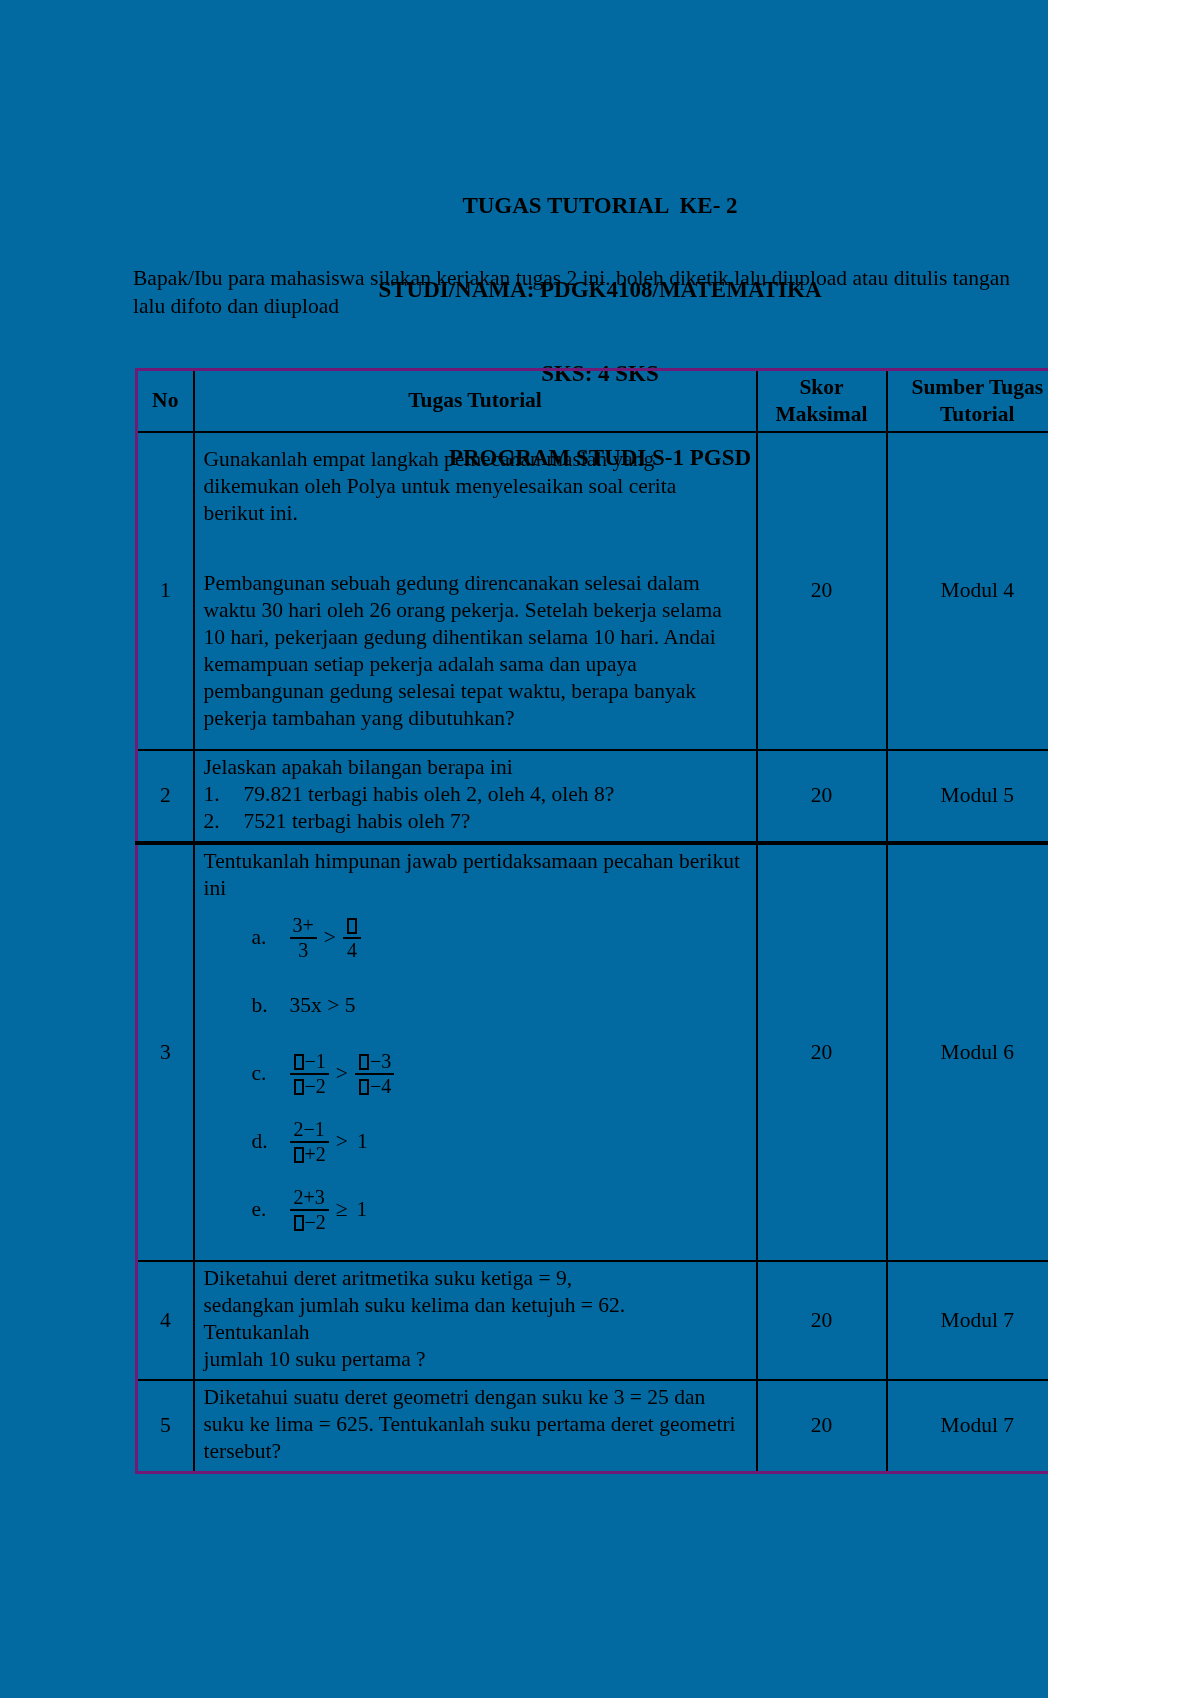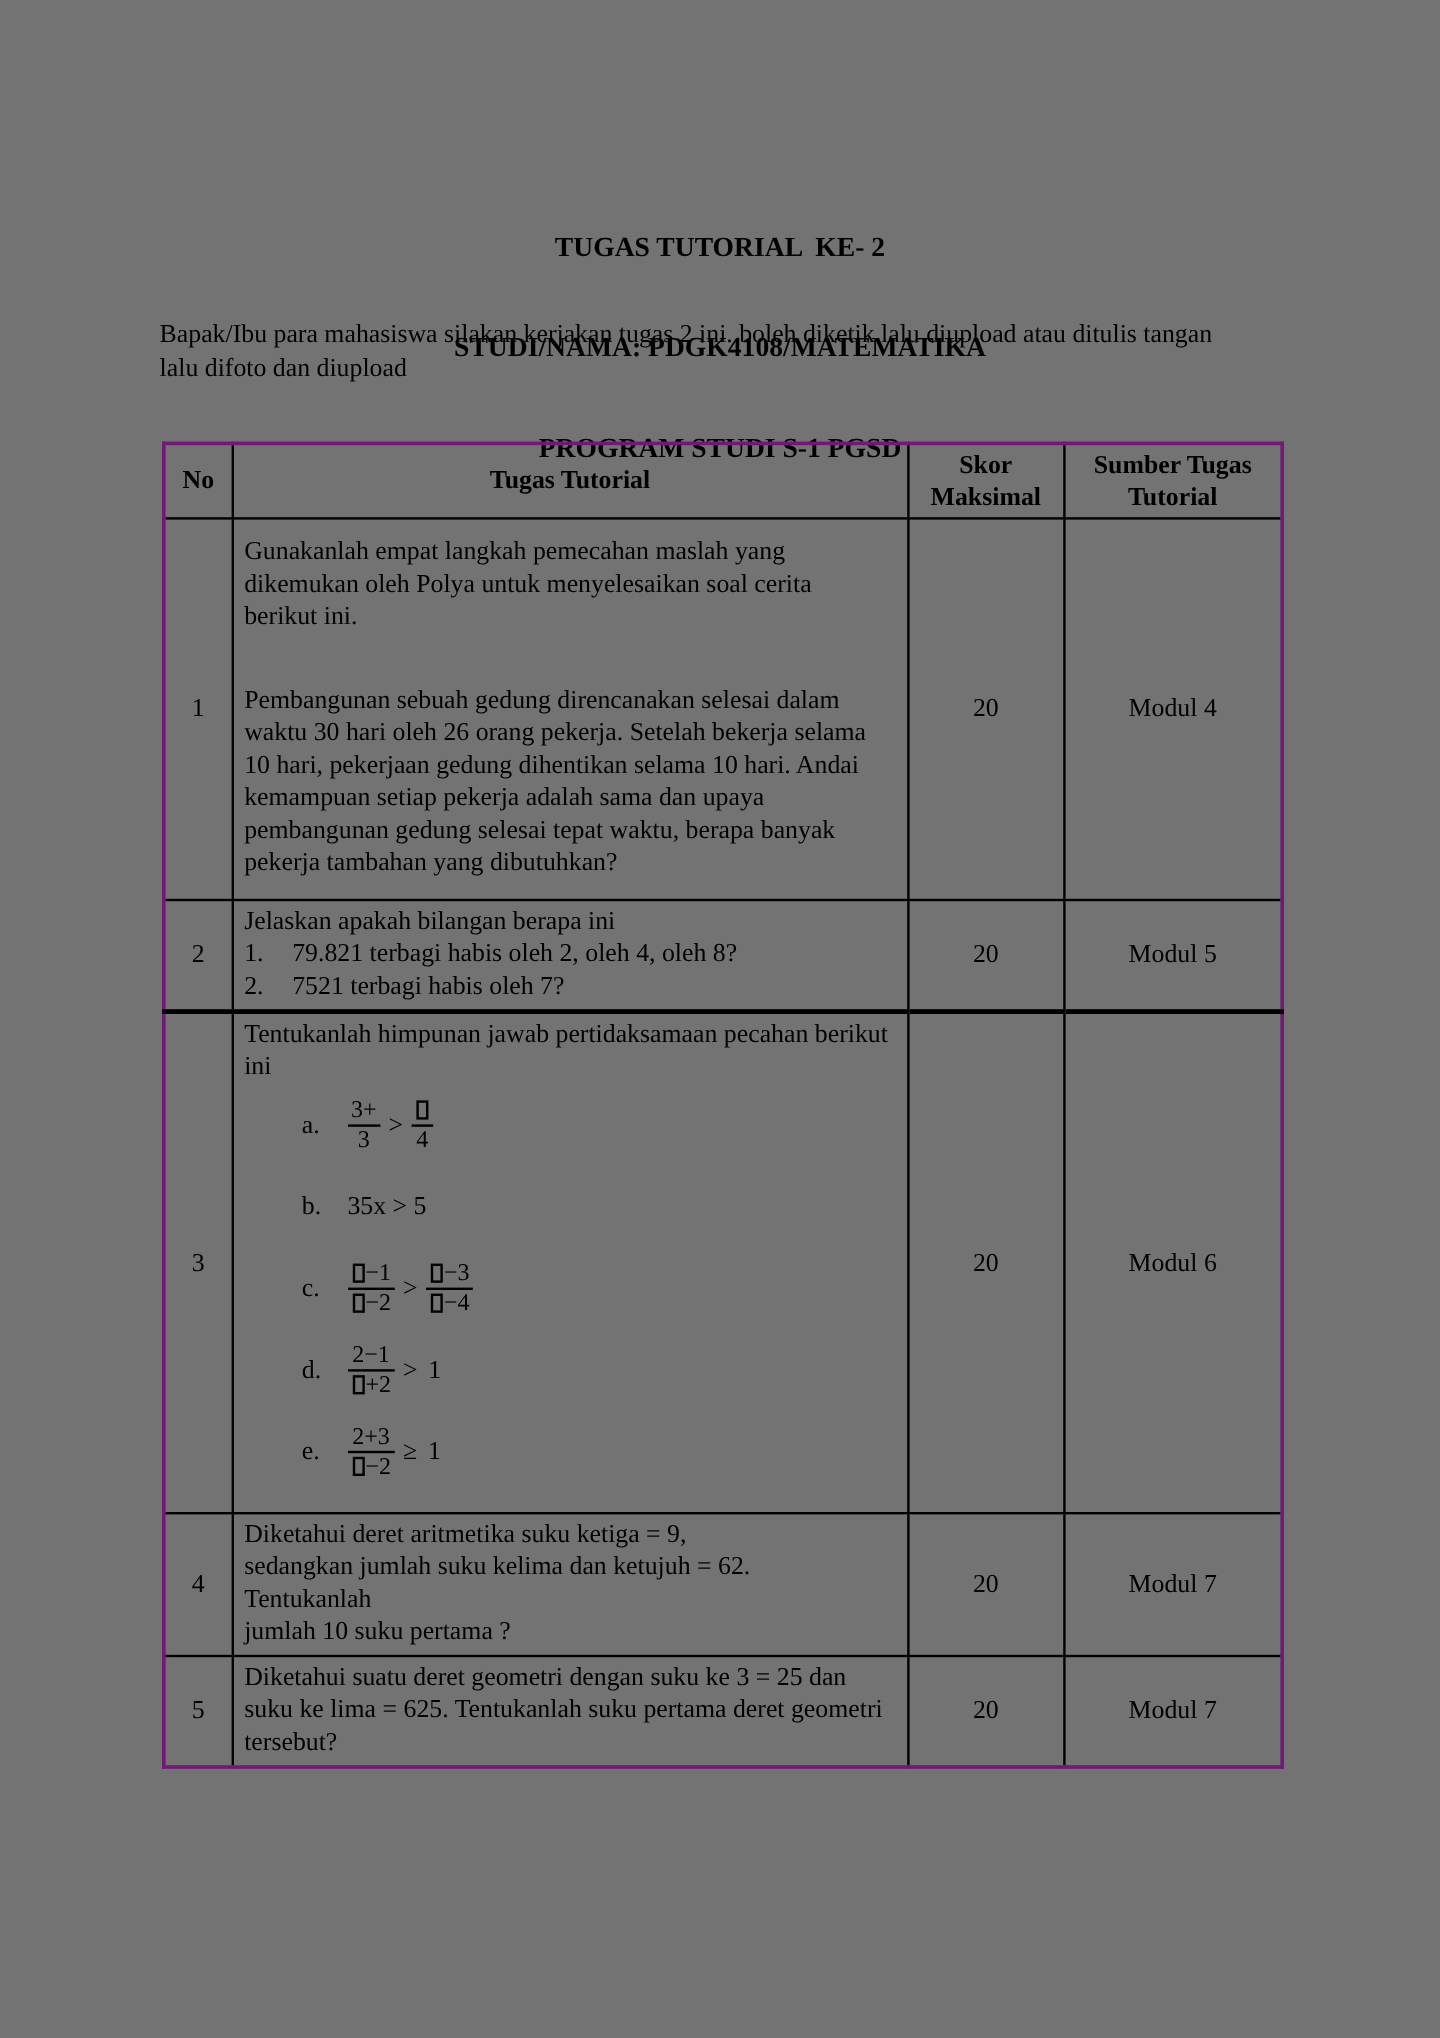--- a/index.html
+++ b/index.html
@@ -1,19 +1,19 @@
 <!DOCTYPE html>
 <html><head>
 <meta charset="utf-8">
 <style>
   html,body { margin:0; padding:0; background:#ffffff; }
   .page {
     position:relative;
-    width:1200px; height:1698px;
-    background:#737373;
+    width:1048px; height:1698px;
+    background:#0369a1;
     color:#000;
     font-family:"Liberation Serif", serif;
     overflow:hidden;
   }
   .doc-title {
     position:absolute; top:136px; left:0; width:1200px;
     text-align:center; font-weight:bold;
     font-size:23px; line-height:28px;
     white-space:pre;
   }
@@ -69,20 +69,21 @@
   }
 </style>
 </head>
 <body>
 
 <div class="page">
 
   <header class="doc-title">
     <div>TUGAS TUTORIAL  KE- 2</div>
     <div>STUDI/NAMA: PDGK4108/MATEMATIKA</div>
+    <div>SKS: 4 SKS</div>
     <div>PROGRAM STUDI S-1 PGSD</div>
   </header>
 
   <p class="intro">Bapak/Ibu para mahasiswa silakan kerjakan tugas 2 ini. boleh diketik lalu diupload atau ditulis tangan lalu difoto dan diupload</p>
 
   <table class="assignment">
     <colgroup>
       <col style="width:57px">
         <col style="width:563px">
         <col style="width:130px">

